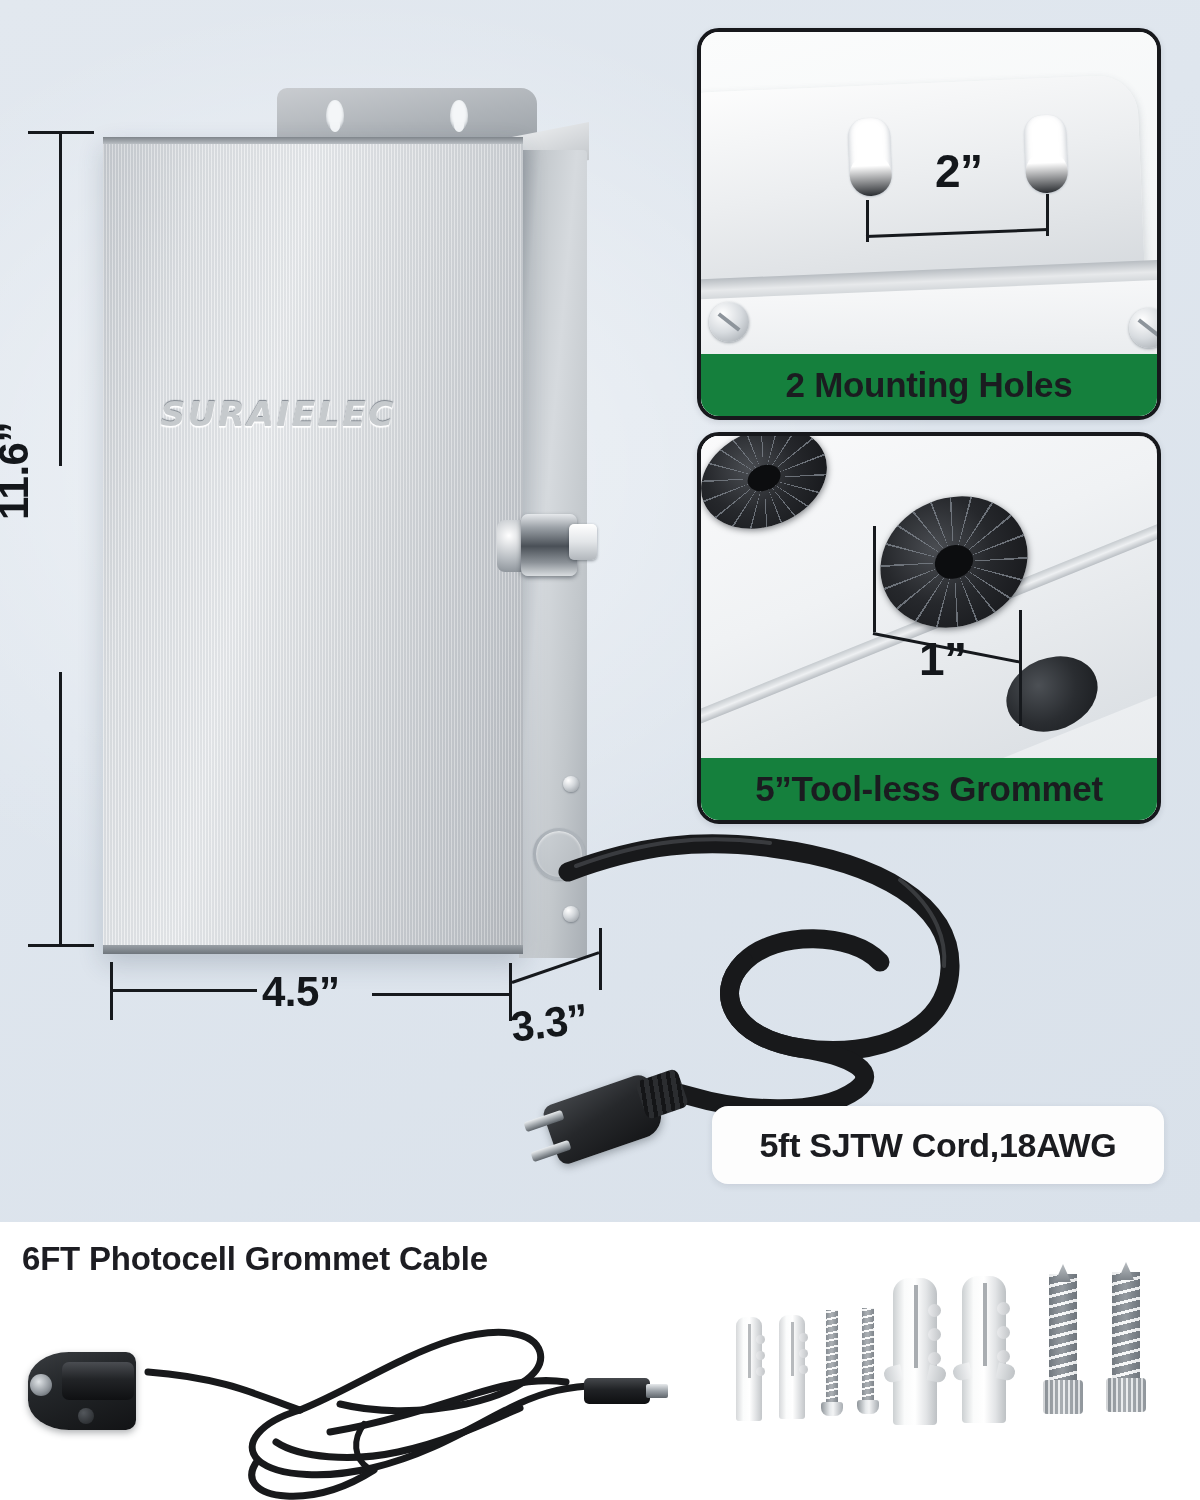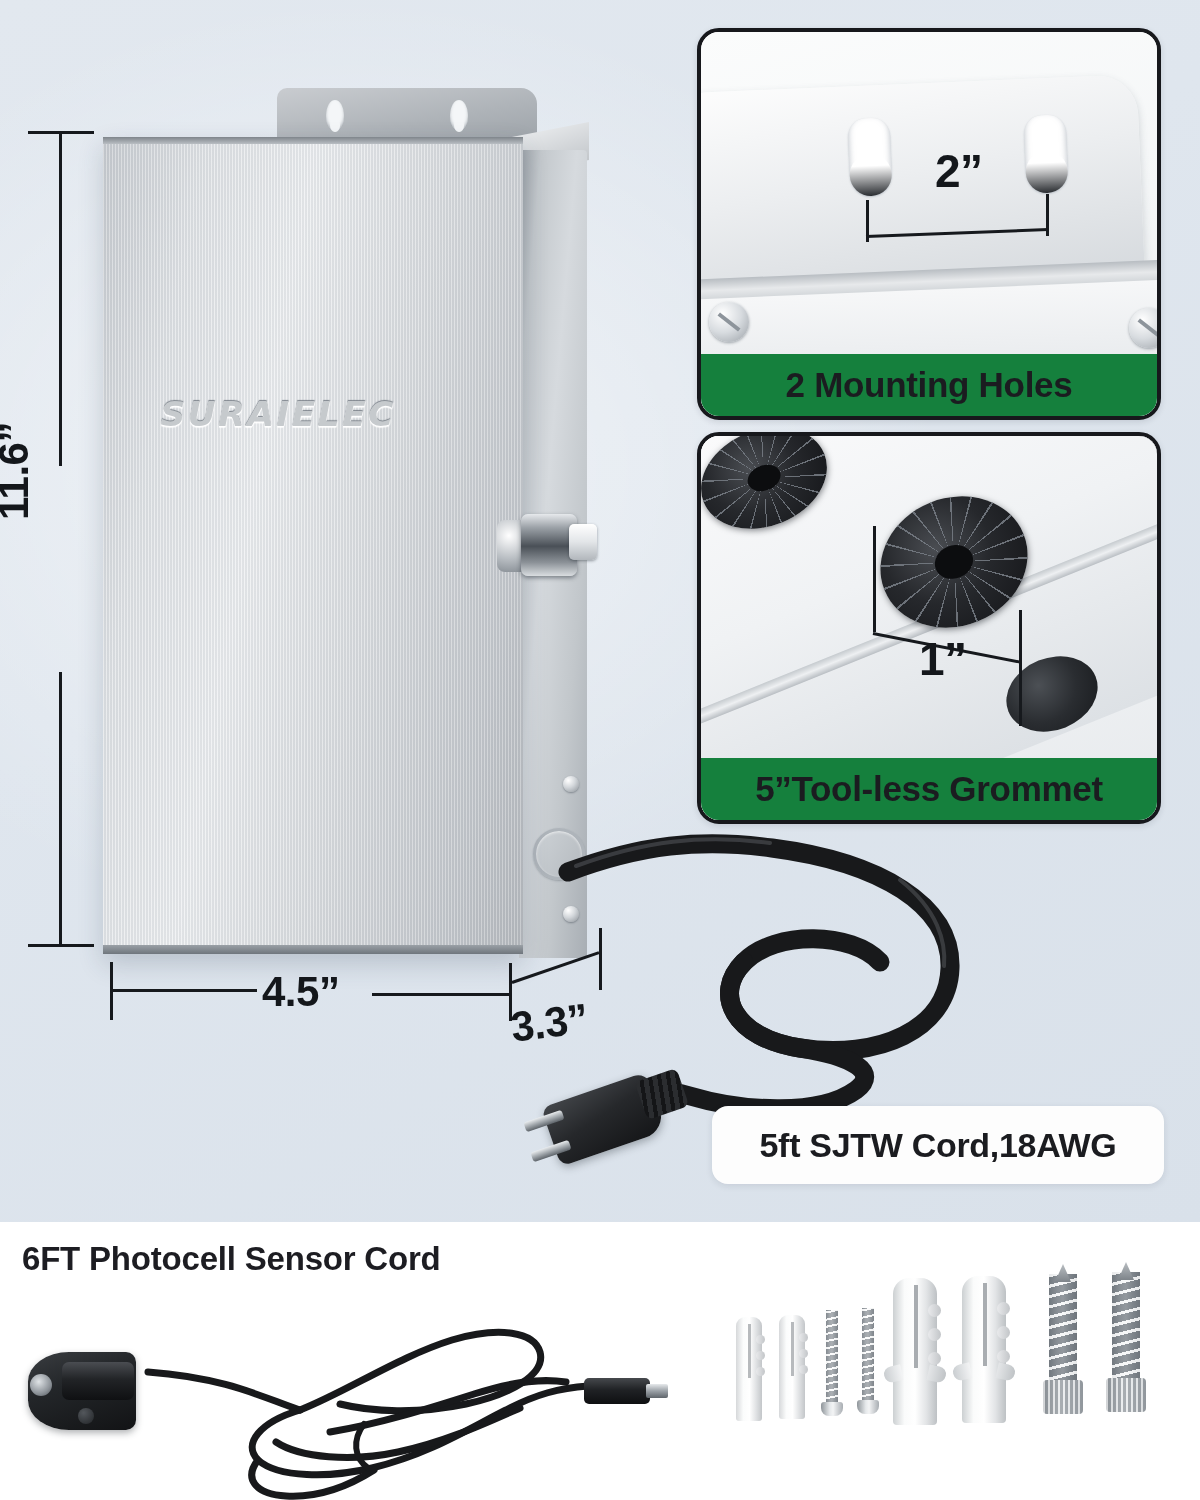--- a/index.html
+++ b/index.html
@@ -571,21 +571,21 @@
       </div>
       <div class="panel-caption">
         <span>5”Tool-less Grommet</span>
       </div>
     </div>
 
   </div>
 
   <div class="accessories">
 
-    <div class="acc-title">6FT Photocell Sensor Cord</div>
+    <div class="acc-title">6FT Photocell Grommet Cable</div>
 
     <div>
       <svg class="photocell-svg" style="left:0; top:60px;" width="680" height="218">
         <g fill="none" stroke="#18191b" stroke-linecap="round">
 
           <path d="M148,90 C230,96 268,118 300,128" stroke-width="7"></path>
 
           <path d="M300,128 C260,140 242,162 258,178 C278,196 330,196 372,186
                    C430,172 470,146 506,128 C536,112 560,106 588,104" stroke-width="7"></path>
           <path d="M300,128 C346,110 400,74 452,58 C500,44 534,50 540,70

